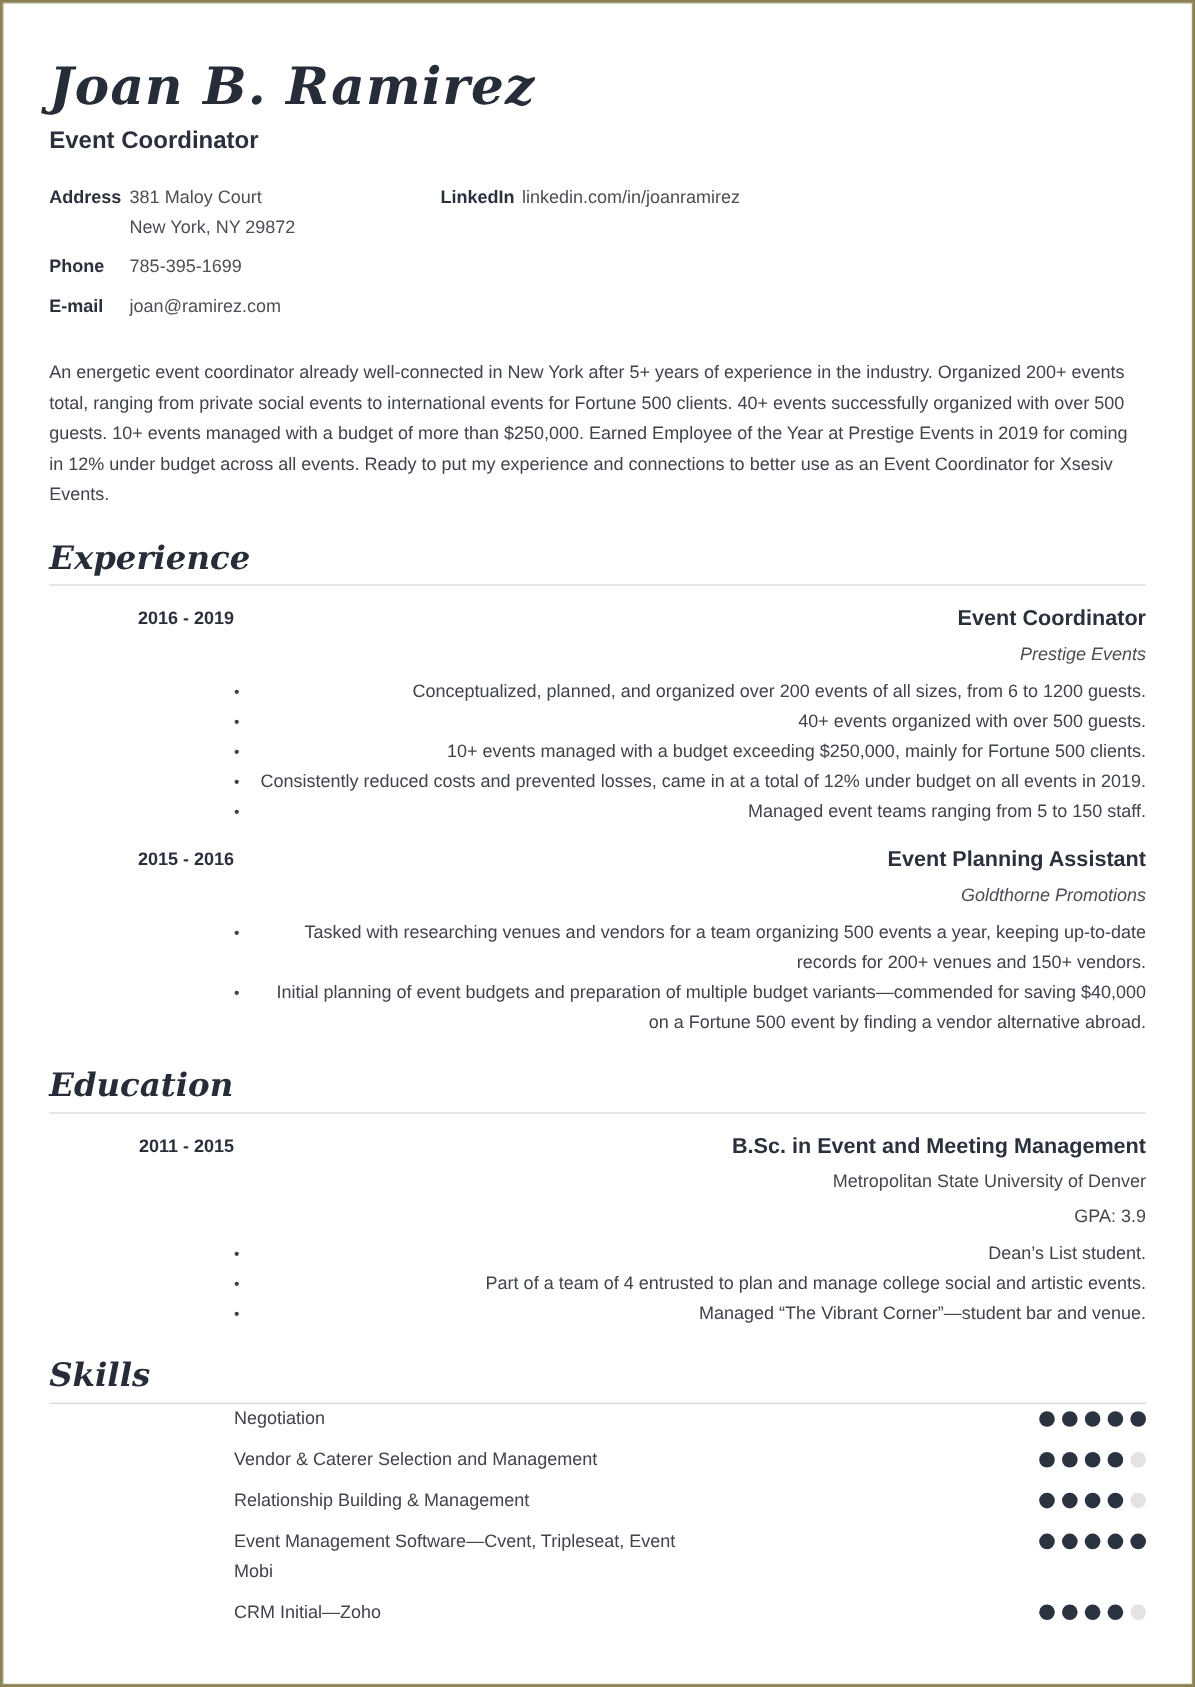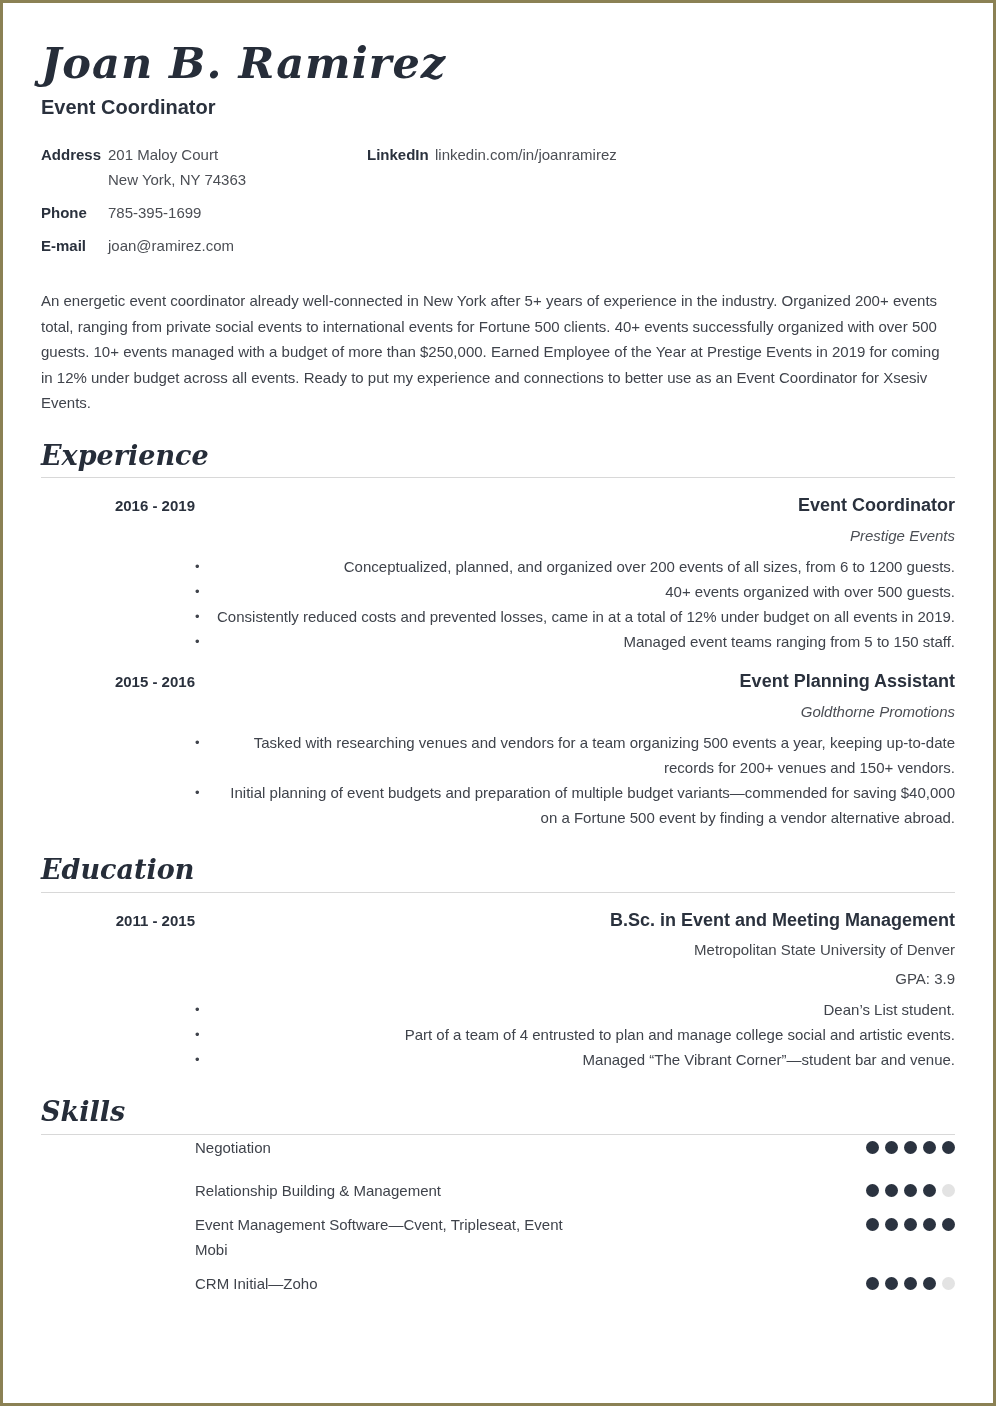--- a/index.html
+++ b/index.html
@@ -28,21 +28,21 @@
 
   
   .name {
     font-family: "DejaVu Serif", serif;
     font-style: italic;
     font-weight: bold;
     font-size: 43px;
     line-height: 1.12;
     color: #262d39;
     letter-spacing: 1px;
-    margin-top: 10px;
+    margin-top: 20px;
   }
   .job-title {
     font-size: 20px;
     font-weight: bold;
     color: #2a313d;
     margin-top: 9px;
   }
 
   
   .contact {
@@ -174,22 +174,22 @@
       <div>
         <div class="name">Joan B. Ramirez</div>
         <div class="job-title">Event Coordinator</div>
       </div>
 
       <div class="contact">
         <div>
           <div class="contact-row">
             <span class="contact-label">Address</span>
             <span class="contact-value">
-              <span class="line">201 Maloy Court</span>
-              <span class="line">New York, NY 74363</span>
+              <span class="line">381 Maloy Court</span>
+              <span class="line">New York, NY 29872</span>
             </span>
           </div>
           <div class="contact-row">
             <span class="contact-label">Phone</span>
             <span class="contact-value">785-395-1699</span>
           </div>
           <div class="contact-row">
             <span class="contact-label">E-mail</span>
             <span class="contact-value">joan@ramirez.com</span>
           </div>
@@ -208,20 +208,21 @@
       <hr class="rule">
 
       <div class="entry">
         <div class="entry-dates">2016 - 2019</div>
         <div>
           <div class="entry-title">Event Coordinator</div>
           <div class="entry-company">Prestige Events</div>
           <ul class="bullets">
             <li>Conceptualized, planned, and organized over 200 events of all sizes, from 6 to 1200 guests.</li>
             <li>40+ events organized with over 500 guests.</li>
+            <li>10+ events managed with a budget exceeding $250,000, mainly for Fortune 500 clients.</li>
             <li>Consistently reduced costs and prevented losses, came in at a total of 12% under budget on all events in 2019.</li>
             <li>Managed event teams ranging from 5 to 150 staff.</li>
           </ul>
         </div>
       </div>
 
       <div class="entry">
         <div class="entry-dates">2015 - 2016</div>
         <div>
           <div class="entry-title">Event Planning Assistant</div>
@@ -262,20 +263,30 @@
                 <span class="dot filled"></span>
                 <span class="dot filled"></span>
                 <span class="dot filled"></span>
                 <span class="dot filled"></span>
                 <span class="dot filled"></span>
               </span>
           </div>
         </div>
         <div class="skill-row">
           <div></div>
+          <div class="skill-main">
+            <span class="skill-label">Vendor &amp; Caterer Selection and Management</span>
+            <span class="skill-dots">
+                <span class="dot filled"></span>
+                <span class="dot filled"></span>
+                <span class="dot filled"></span>
+                <span class="dot filled"></span>
+                <span class="dot empty"></span>
+              </span>
+          </div>
         </div>
         <div class="skill-row">
           <div></div>
           <div class="skill-main">
             <span class="skill-label">Relationship Building &amp; Management</span>
             <span class="skill-dots">
                 <span class="dot filled"></span>
                 <span class="dot filled"></span>
                 <span class="dot filled"></span>
                 <span class="dot filled"></span>

